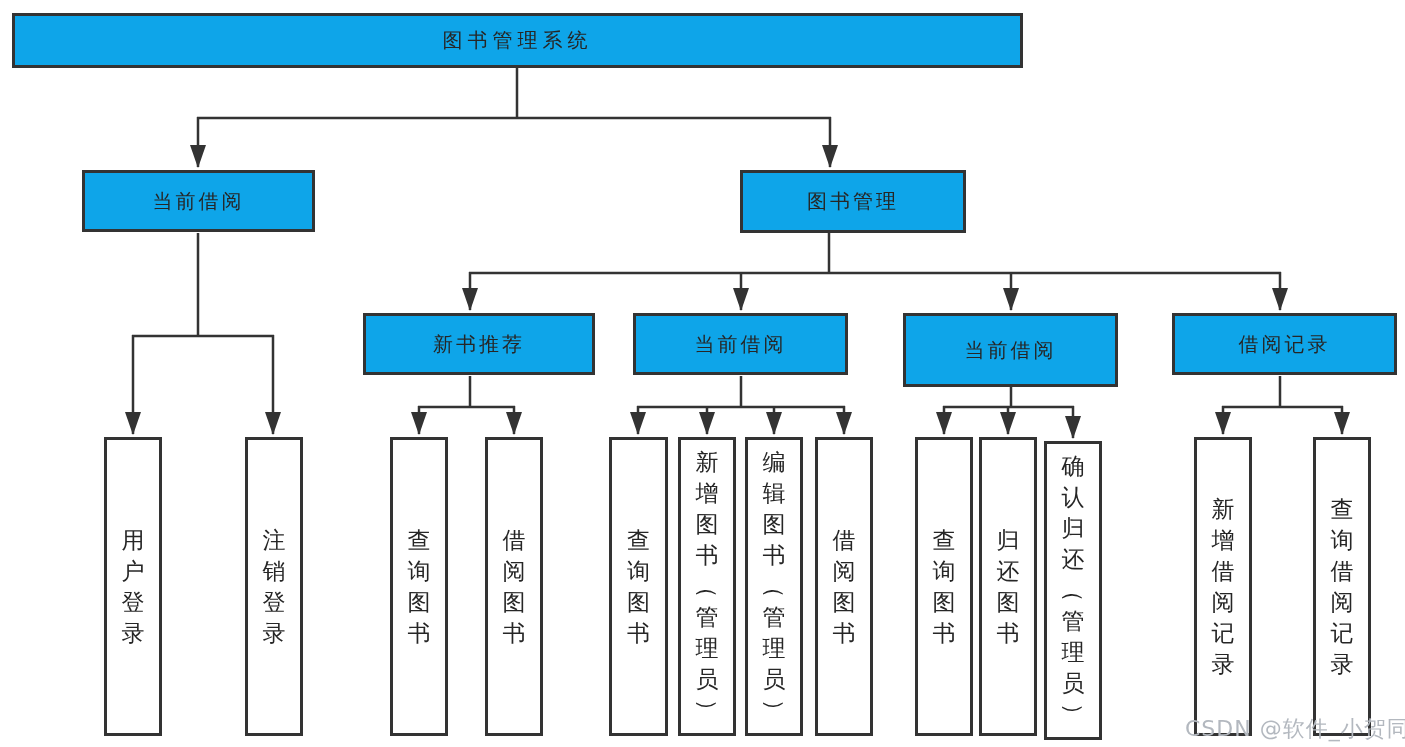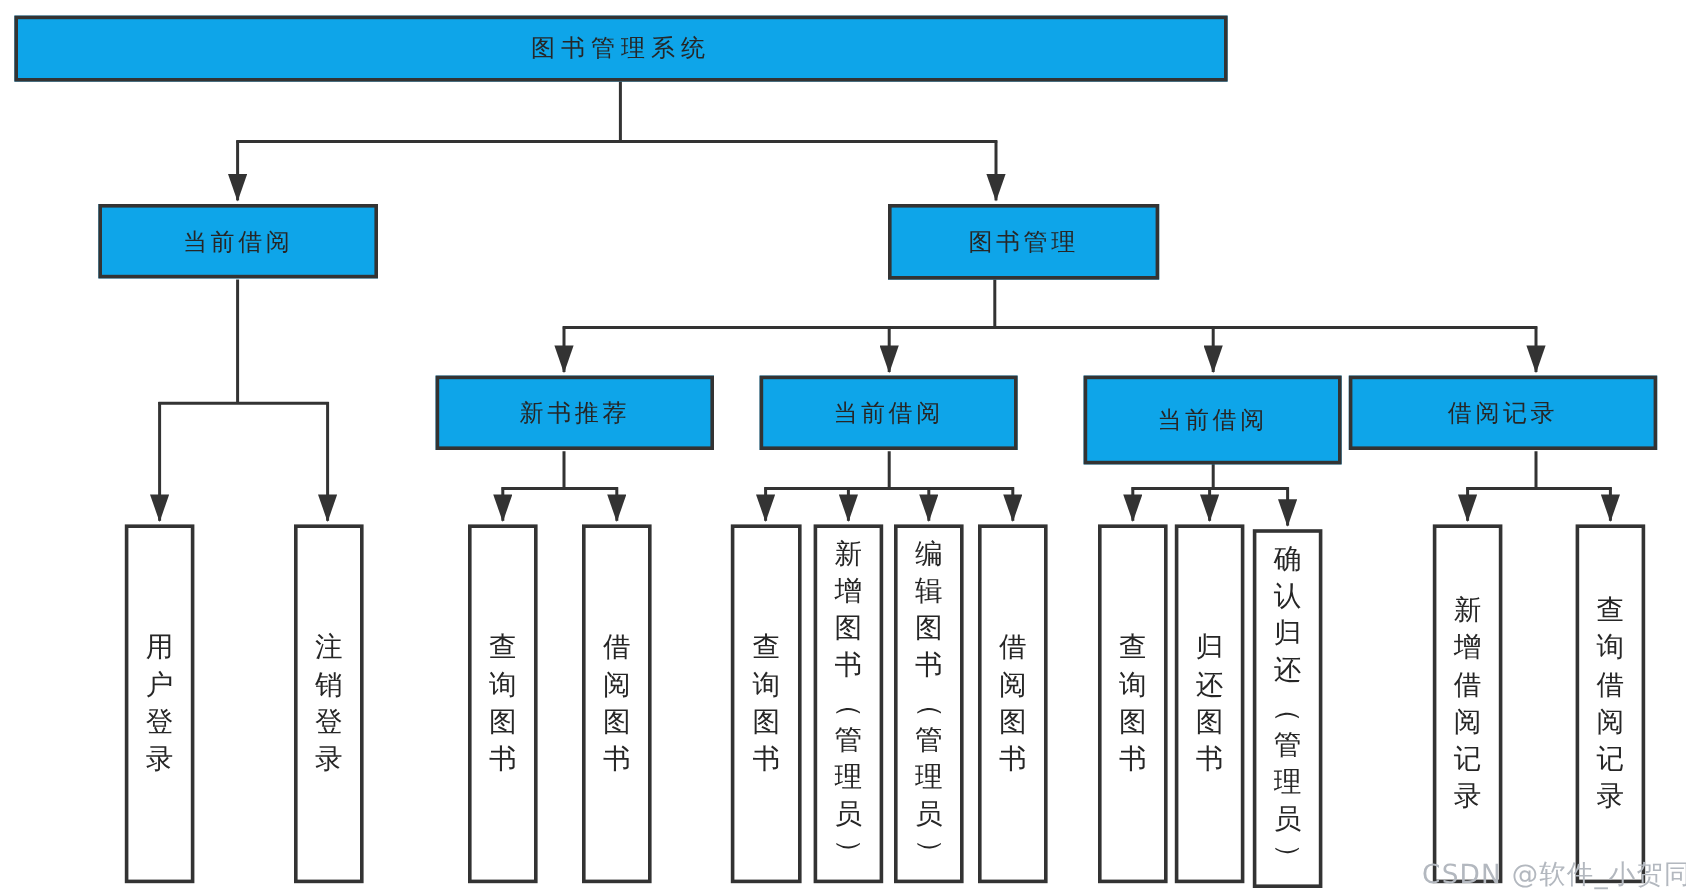--- a/index.html
+++ b/index.html
@@ -83,21 +83,21 @@
 </svg>
 
 <div class="hbox" style="left:12px;top:13px;width:1011px;height:55px;letter-spacing:5px;">图书管理系统</div>
 
 <div class="hbox" style="left:82px;top:170px;width:233px;height:62px;">当前借阅</div>
 <div class="hbox" style="left:740px;top:170px;width:226px;height:63px;">图书管理</div>
 
 <div class="hbox" style="left:363px;top:313px;width:232px;height:62px;">新书推荐</div>
 <div class="hbox" style="left:633px;top:313px;width:215px;height:62px;">当前借阅</div>
 <div class="hbox" style="left:903px;top:313px;width:215px;height:74px;">当前借阅</div>
-<div class="hbox" style="left:1124px;top:313px;width:257px;height:62px;">借阅记录</div>
+<div class="hbox" style="left:1172px;top:313px;width:225px;height:62px;">借阅记录</div>
 
 <div class="vbox" style="left:104px;top:437px;width:58px;height:299px;">
     <span class="vchar">用</span>
     <span class="vchar">户</span>
     <span class="vchar">登</span>
     <span class="vchar">录</span>
   </div>
 <div class="vbox" style="left:245px;top:437px;width:58px;height:299px;">
     <span class="vchar">注</span>
     <span class="vchar">销</span>

